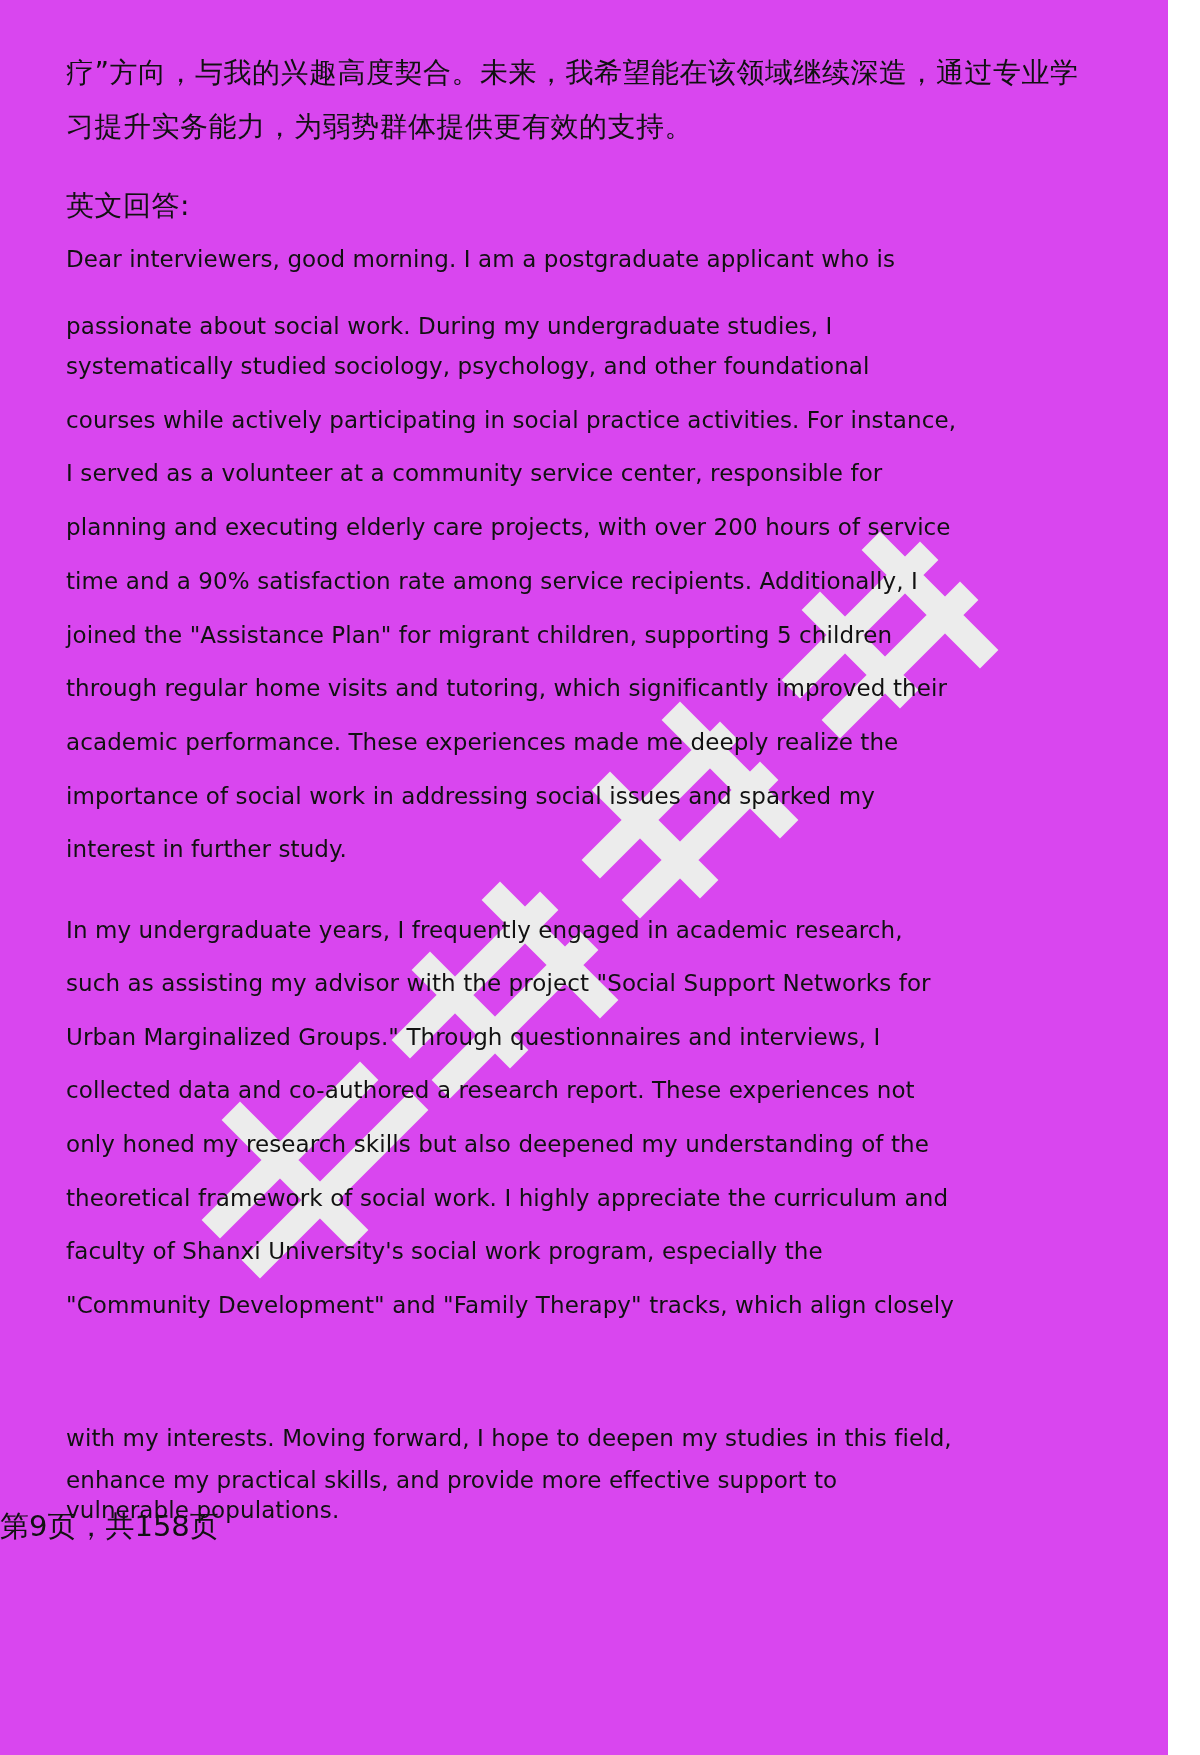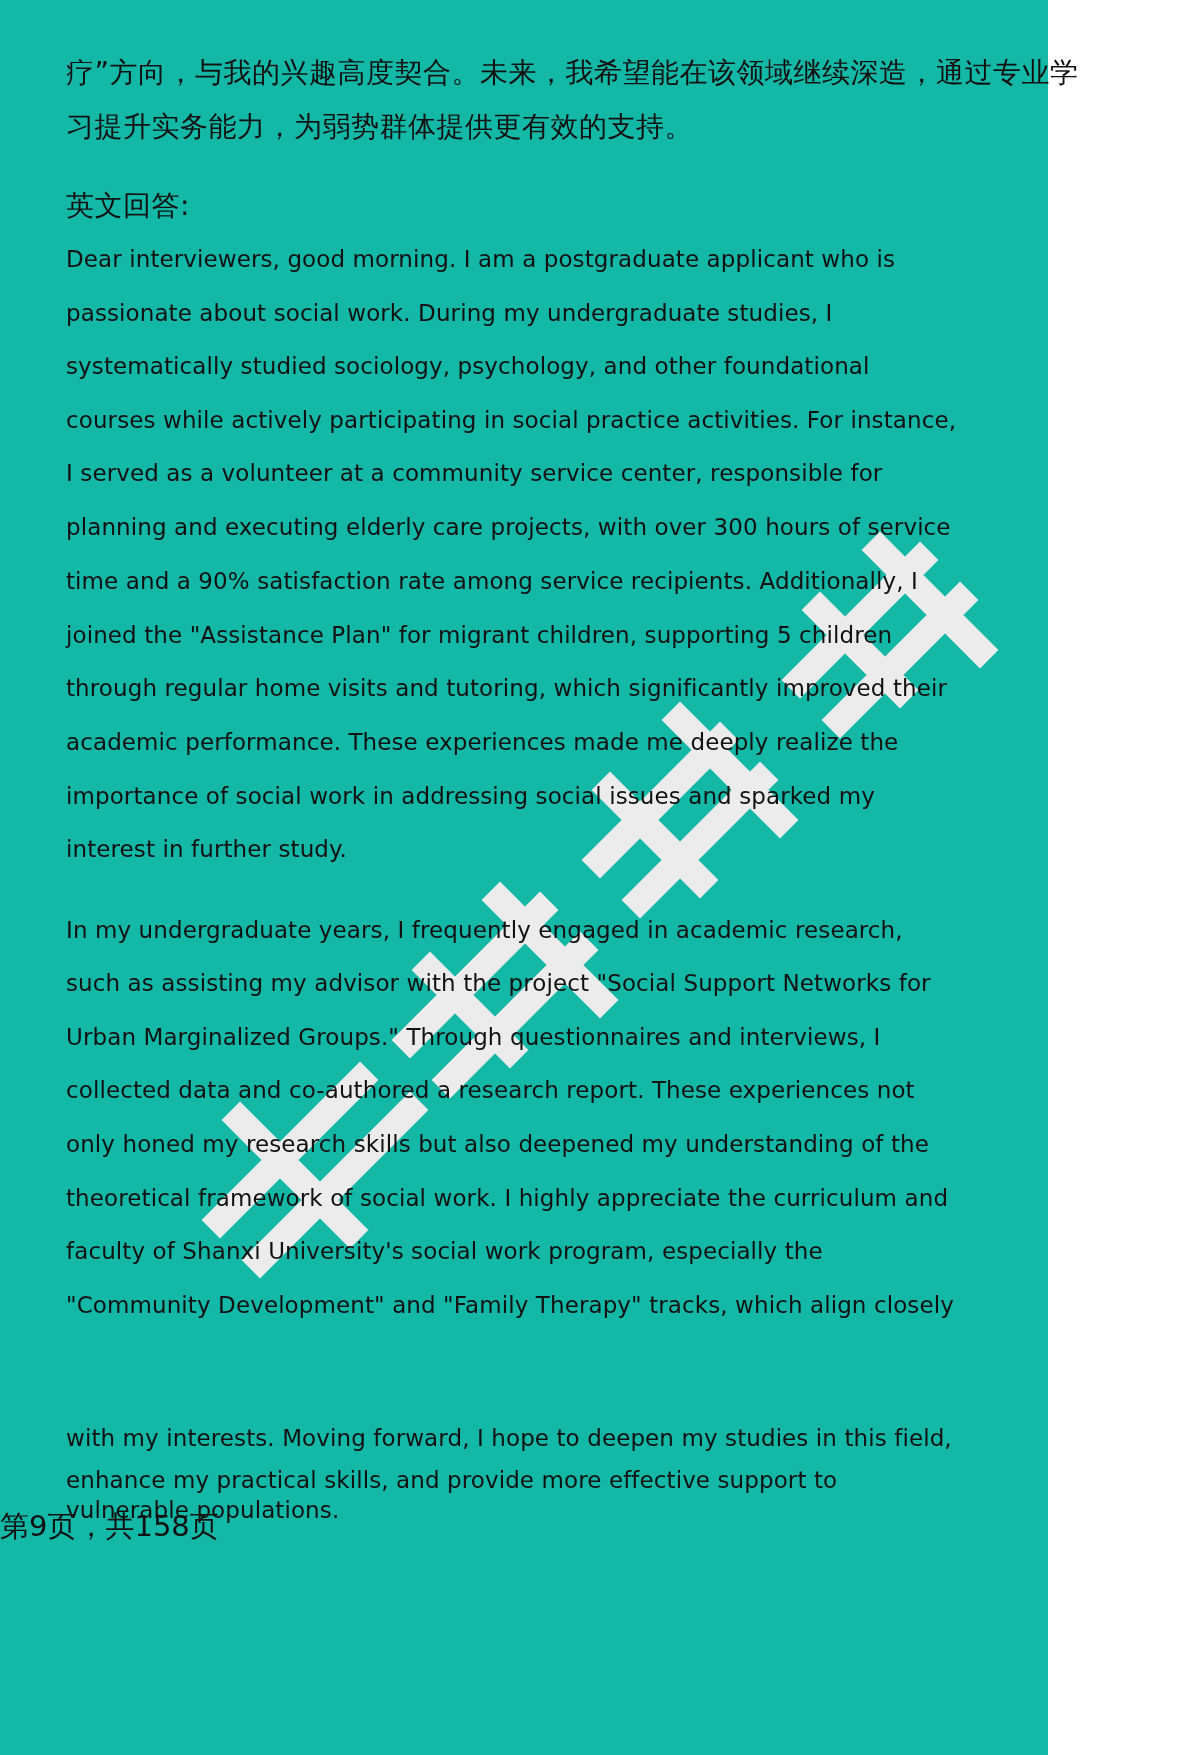--- a/index.html
+++ b/index.html
@@ -11,23 +11,23 @@
       width: 1200px;
       height: 1755px;
       position: relative;
       overflow: hidden;
       font-family: "DejaVu Sans", "Liberation Sans", sans-serif;
       color: #111111;
     }
     .page {
       position: absolute;
       left: 0; top: 0;
-      width: 1048px;
+      width: 1168px;
       height: 1755px;
-      background: #14b8a6;
+      background: #d946ef;
     }
     .watermark {
       position: absolute;
       left: 180px;
       top: 520px;
       width: 900px;
       height: 760px;
       pointer-events: none;
       z-index: 0;
     }
@@ -81,25 +81,25 @@
   </div>
 
   <div class="content">
     <div class="line zh" style="top:55px">疗”方向，与我的兴趣高度契合。未来，我希望能在该领域继续深造，通过专业学</div>
     <div class="line zh" style="top:109px">习提升实务能力，为弱势群体提供更有效的支持。</div>
 
     <div class="line zh" style="top:188px">英文回答:</div>
 
     <div>
       <div class="line" style="top:241px">Dear interviewers, good morning. I am a postgraduate applicant who is</div>
-      <div class="line" style="top:295px">passionate about social work. During my undergraduate studies, I</div>
+      <div class="line" style="top:308px">passionate about social work. During my undergraduate studies, I</div>
       <div class="line" style="top:348px">systematically studied sociology, psychology, and other foundational</div>
       <div class="line" style="top:402px">courses while actively participating in social practice activities. For instance,</div>
       <div class="line" style="top:455px">I served as a volunteer at a community service center, responsible for</div>
-      <div class="line" style="top:509px">planning and executing elderly care projects, with over 300 hours of service</div>
+      <div class="line" style="top:509px">planning and executing elderly care projects, with over 200 hours of service</div>
       <div class="line" style="top:563px">time and a 90% satisfaction rate among service recipients. Additionally, I</div>
       <div class="line" style="top:617px">joined the "Assistance Plan" for migrant children, supporting 5 children</div>
       <div class="line" style="top:670px">through regular home visits and tutoring, which significantly improved their</div>
       <div class="line" style="top:724px">academic performance. These experiences made me deeply realize the</div>
       <div class="line" style="top:778px">importance of social work in addressing social issues and sparked my</div>
       <div class="line" style="top:831px">interest in further study.</div>
     </div>
 
     <div>
       <div class="line" style="top:912px">In my undergraduate years, I frequently engaged in academic research,</div>

